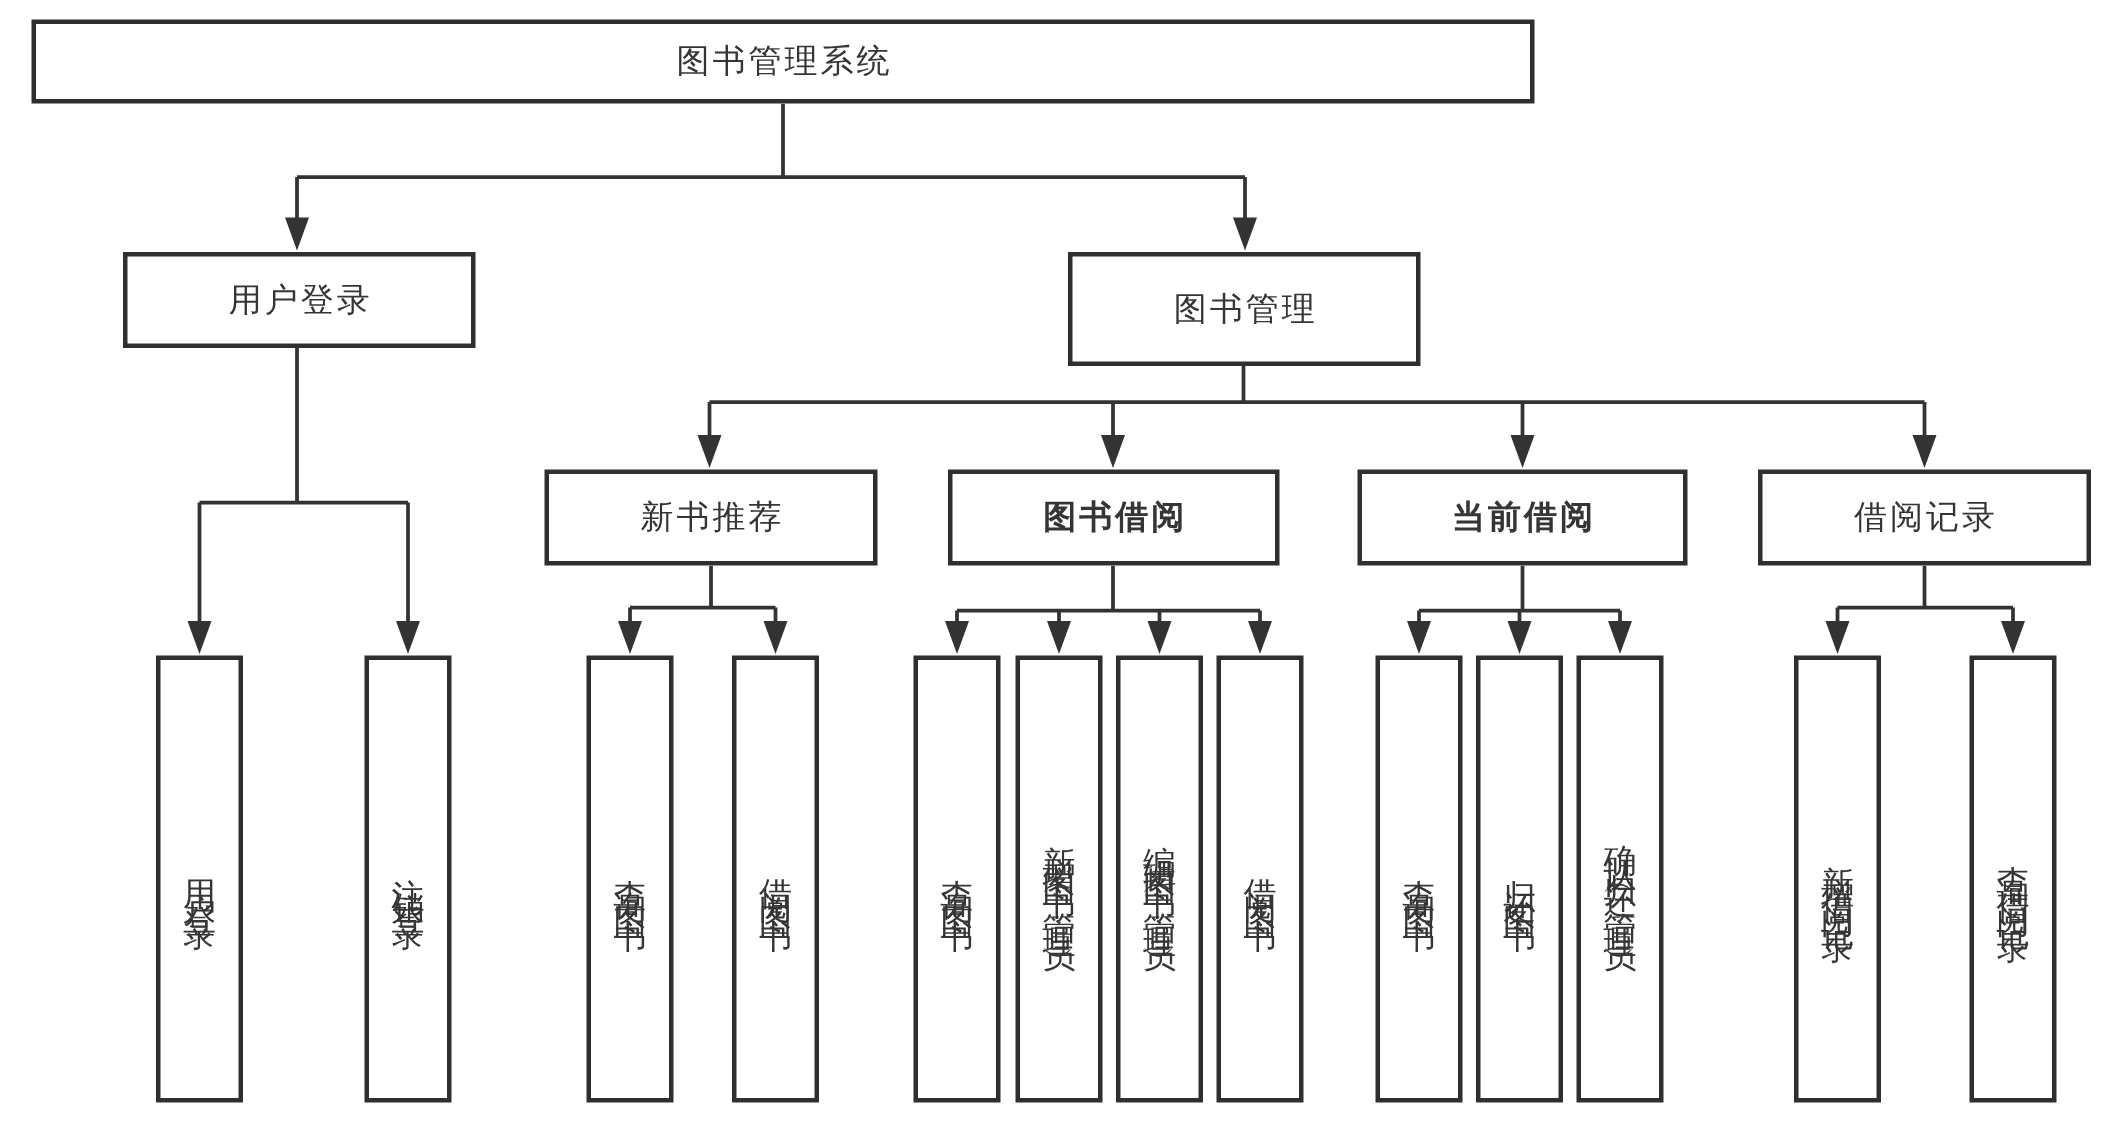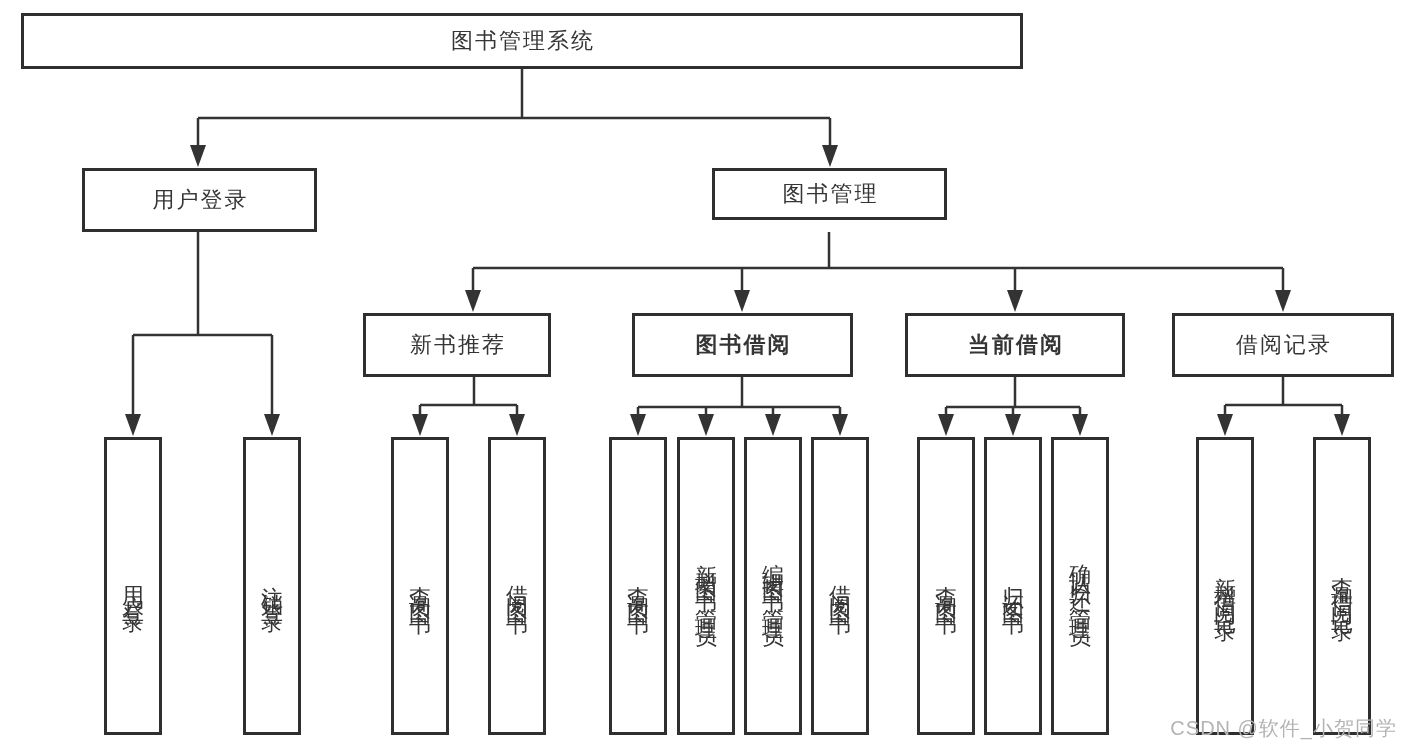--- a/index.html
+++ b/index.html
@@ -131,25 +131,25 @@
     </g>
   </svg>
 
   <div class="node" style="left:21px; top:13px; width:1002px; height:56px;">
     <span class="htext">图书管理系统</span>
   </div>
 
   <div class="node" style="left:82px; top:168px; width:235px; height:64px;">
     <span class="htext">用户登录</span>
   </div>
-  <div class="node" style="left:712px; top:168px; width:235px; height:52px;">
+  <div class="node" style="left:712px; top:168px; width:235px; height:76px;">
     <span class="htext">图书管理</span>
   </div>
 
-  <div class="node" style="left:363px; top:313px; width:188px; height:64px;">
+  <div class="node" style="left:363px; top:313px; width:222px; height:64px;">
     <span class="htext">新书推荐</span>
   </div>
   <div class="node" style="left:632px; top:313px; width:221px; height:64px;font-weight:bold;">
     <span class="htext">图书借阅</span>
   </div>
   <div class="node" style="left:905px; top:313px; width:220px; height:64px;font-weight:bold;">
     <span class="htext">当前借阅</span>
   </div>
   <div class="node" style="left:1172px; top:313px; width:222px; height:64px;">
     <span class="htext">借阅记录</span>
@@ -192,15 +192,14 @@
     <span class="vtext">确认归还（管理员）</span>
   </div>
 
   <div class="node leaf" style="left:1196px;">
     <span class="vtext">新增借阅记录</span>
   </div>
   <div class="node leaf" style="left:1313px;">
     <span class="vtext">查询借阅记录</span>
   </div>
 
-  <div id="watermark">CSDN @软件_小贺同学</div>
 
 </div>
 
 </body></html>

